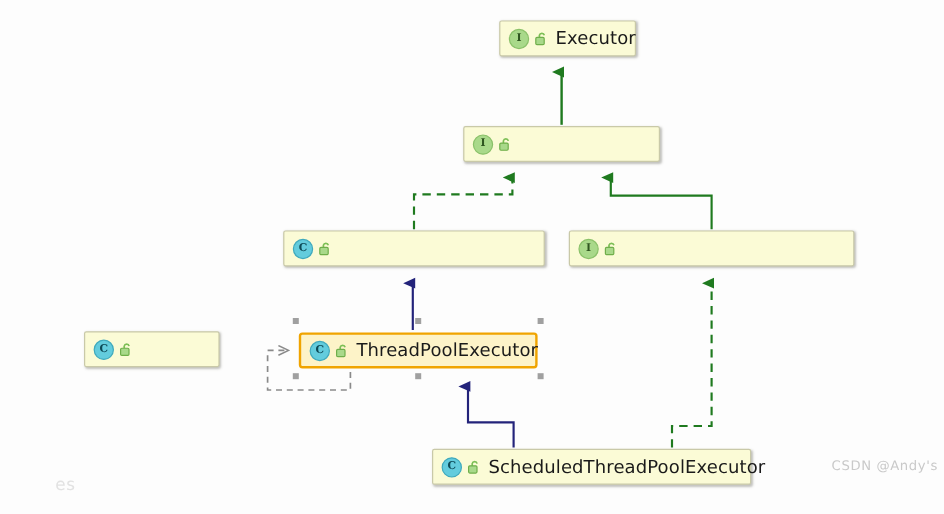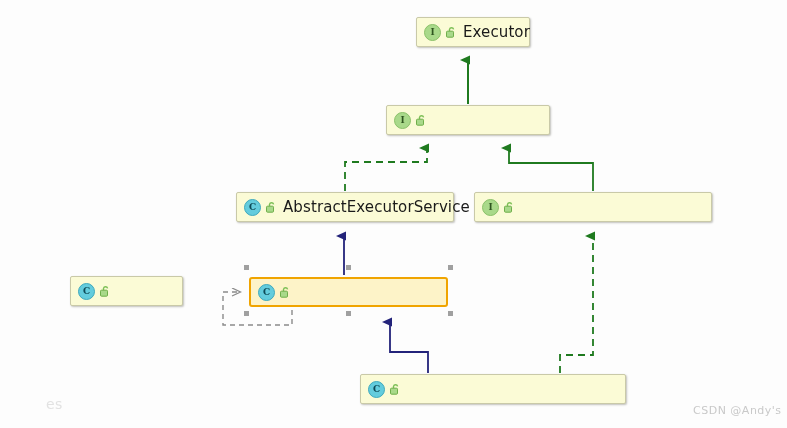--- a/index.html
+++ b/index.html
@@ -169,21 +169,20 @@
   </div>
 
   <div class="node" style="left:236px; top:192px; width:218px;">
     <span class="icon-type cls">C</span>
     <span class="icon-vis">
       <svg width="12" height="13" viewBox="0 0 12 13">
         <path d="M4.5,5.5 L4.5,3.4 A2.1,2.1 0 0 1 8.6,3.4" fill="none" stroke="#7cbf55" stroke-width="1.4"></path>
         <rect x="1.5" y="5.2" width="7" height="6" rx="1" fill="#a9d98a" stroke="#6fae4a" stroke-width="1"></rect>
       </svg>
     </span>
-    <span class="node-label">AbstractExecutorService</span>
   </div>
 
   <div class="node" style="left:474px; top:192px; width:238px;">
     <span class="icon-type iface">I</span>
     <span class="icon-vis">
       <svg width="12" height="13" viewBox="0 0 12 13">
         <path d="M4.5,5.5 L4.5,3.4 A2.1,2.1 0 0 1 8.6,3.4" fill="none" stroke="#7cbf55" stroke-width="1.4"></path>
         <rect x="1.5" y="5.2" width="7" height="6" rx="1" fill="#a9d98a" stroke="#6fae4a" stroke-width="1"></rect>
       </svg>
     </span>
@@ -200,37 +199,39 @@
   </div>
 
   <div class="node selected" style="left:249px; top:277px; width:199px;">
     <span class="icon-type cls">C</span>
     <span class="icon-vis">
       <svg width="12" height="13" viewBox="0 0 12 13">
         <path d="M4.5,5.5 L4.5,3.4 A2.1,2.1 0 0 1 8.6,3.4" fill="none" stroke="#7cbf55" stroke-width="1.4"></path>
         <rect x="1.5" y="5.2" width="7" height="6" rx="1" fill="#a9d98a" stroke="#6fae4a" stroke-width="1"></rect>
       </svg>
     </span>
+    <span class="node-label">ThreadPoolExecutor</span>
   </div>
 
   <div class="handles">
     <div class="handle" style="left:244px; top:265px;"></div>
     <div class="handle" style="left:346px; top:265px;"></div>
     <div class="handle" style="left:448px; top:265px;"></div>
     <div class="handle" style="left:244px; top:311px;"></div>
     <div class="handle" style="left:346px; top:311px;"></div>
     <div class="handle" style="left:448px; top:311px;"></div>
   </div>
 
   <div class="node" style="left:360px; top:374px; width:266px;">
     <span class="icon-type cls">C</span>
     <span class="icon-vis">
       <svg width="12" height="13" viewBox="0 0 12 13">
         <path d="M4.5,5.5 L4.5,3.4 A2.1,2.1 0 0 1 8.6,3.4" fill="none" stroke="#7cbf55" stroke-width="1.4"></path>
         <rect x="1.5" y="5.2" width="7" height="6" rx="1" fill="#a9d98a" stroke="#6fae4a" stroke-width="1"></rect>
       </svg>
     </span>
-  </div>
-
-  <div class="watermark" style="left:693px; top:404px;">CSDN @Andy's</div>
+    <span class="node-label">ScheduledThreadPoolExecutor</span>
+  </div>
+
+  <div class="watermark" style="left:693px; top:382px;">CSDN @Andy's</div>
   <div class="watermark left" style="left:46px; top:396px;">es</div>
 
 </div>
 
 </body></html>

